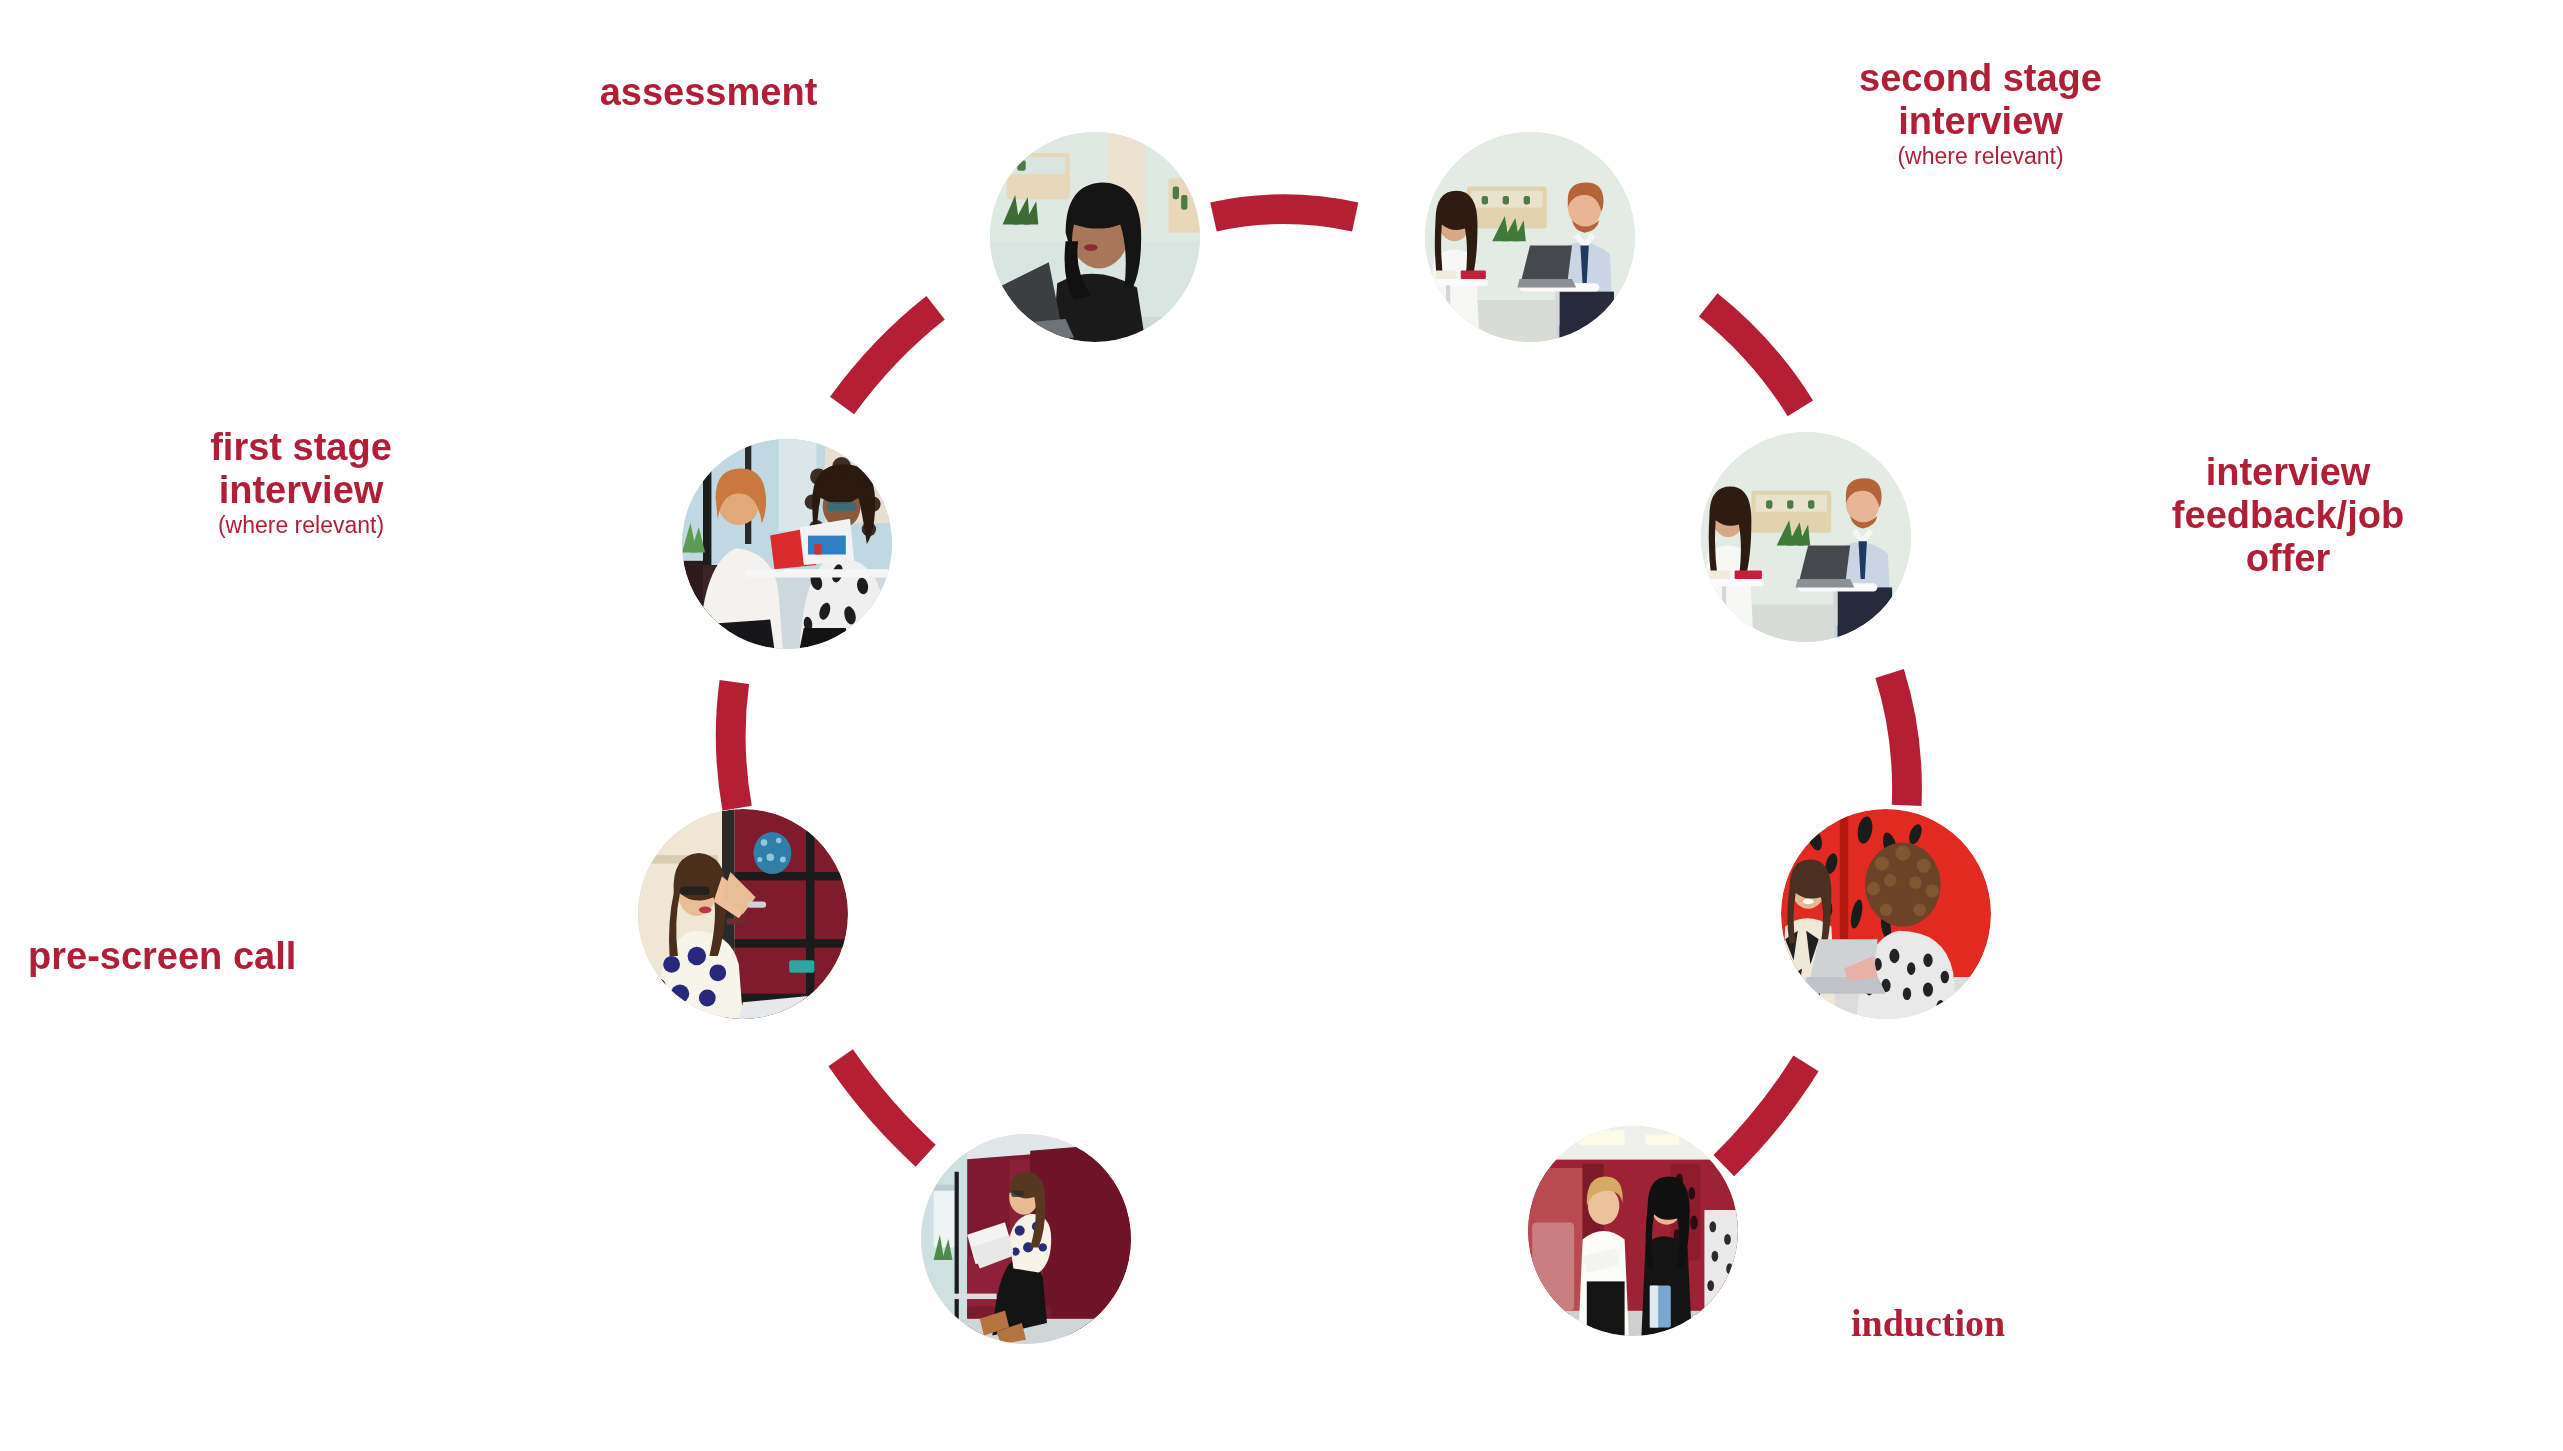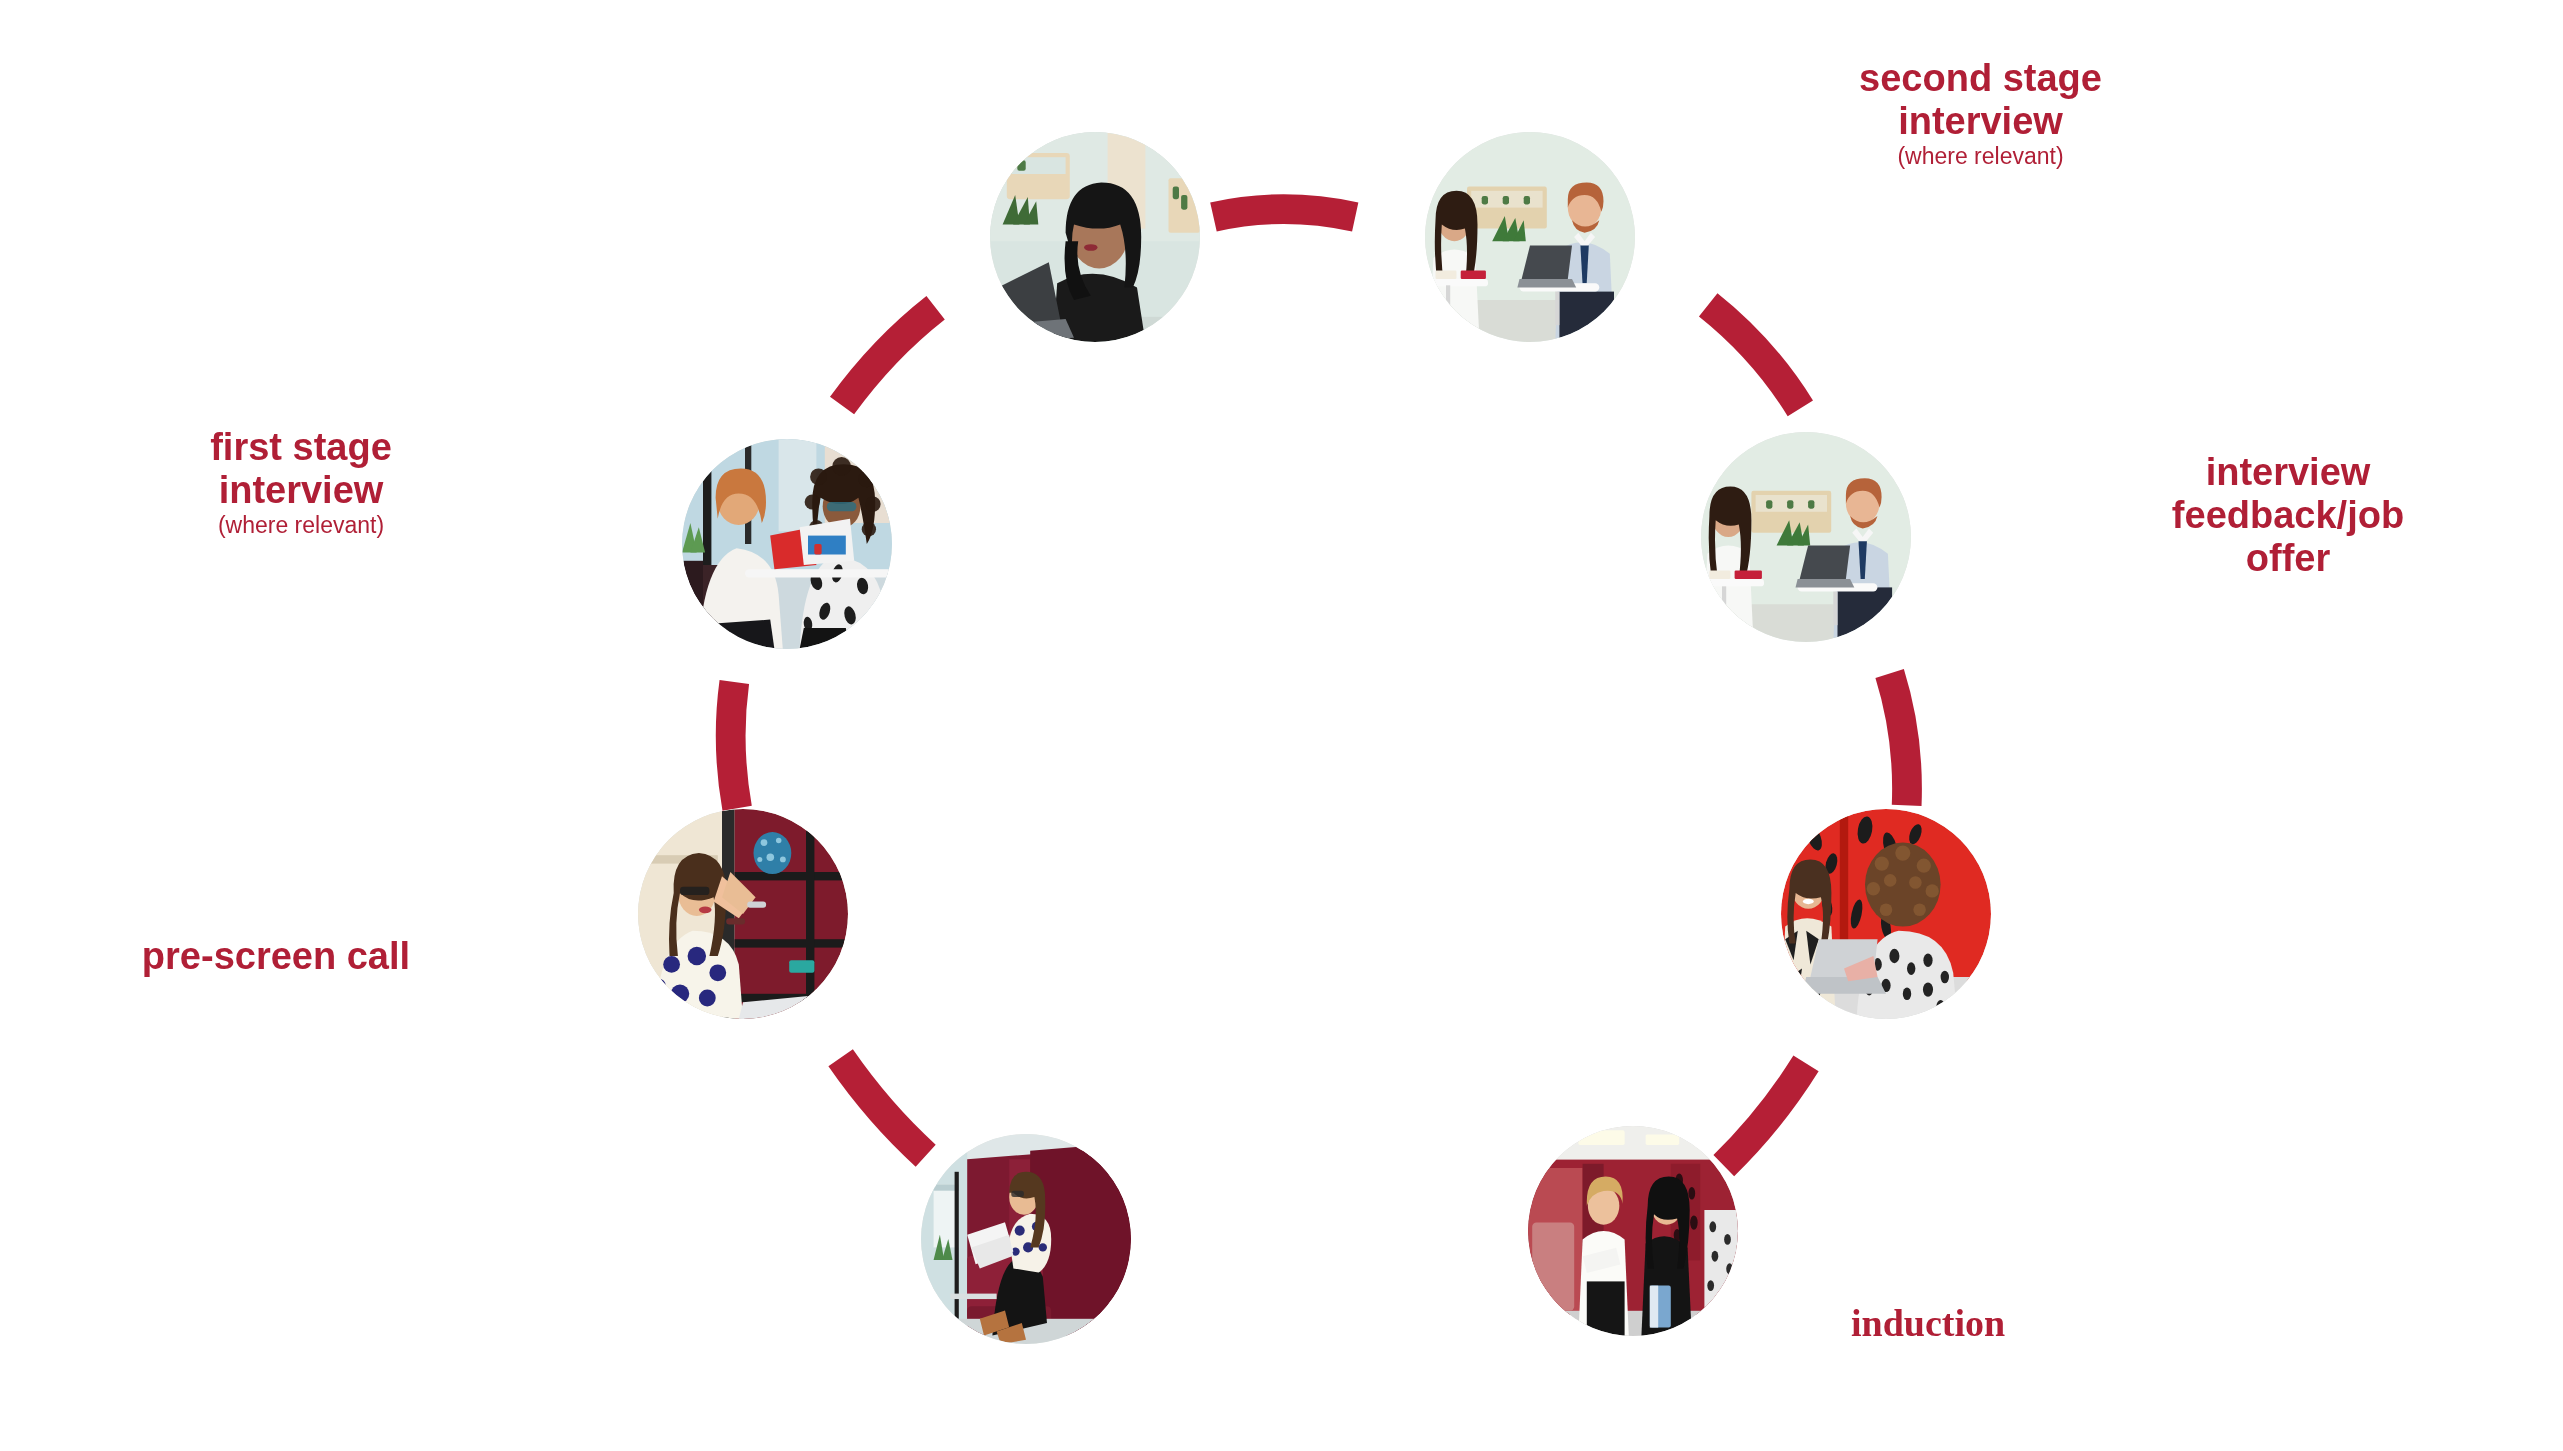--- a/index.html
+++ b/index.html
@@ -52,21 +52,21 @@
     font-size: 38px;
     line-height: 1.13;
     white-space: pre-line;
   }
   .label .sub {
     display: block;
     font-weight: normal;
     font-size: 23px;
     line-height: 1.15;
   }
-  .label.right  { text-align: center; }
+  .label.right  { text-align: left; }
   .label.left   { text-align: left; font-family: Liberation Serif, serif; }
   .label.center { text-align: center; }
 
   
   #arcs { position: absolute; left: 0; top: 0; width: 2563px; height: 1452px; pointer-events: none; }
 </style>
 </head>
 <body>
 
 <div id="stage">
@@ -111,20 +111,23 @@
         <rect x="0" y="88" width="100" height="12" fill="#cfd9d5"></rect>
         <path d="M30 100 L32 72 Q50 62 70 74 L74 100 Z" fill="#1a1a1a"></path>
         <ellipse cx="52" cy="48" rx="14" ry="17" fill="#a8775a"></ellipse>
         <path d="M36 48 Q36 25 53 24 Q72 24 72 50 Q72 66 68 74 L64 74 Q66 56 62 44 Q52 48 40 44 Q38 52 40 62 Z" fill="#151515"></path>
         <path d="M36 52 Q34 70 40 80 L48 78 Q40 66 42 52 Z" fill="#111"></path>
         <ellipse cx="48" cy="55" rx="3.2" ry="1.6" fill="#8e2b36"></ellipse>
         <path d="M0 76 L28 62 L34 92 L2 96 Z" fill="#3c3f42"></path>
         <path d="M2 92 L36 89 L40 98 L4 100 Z" fill="#6e7378"></path>
       </svg>
     </div>
+  </div>
+  <div class="label center" style="left:425px; top:28px; width:567px;">
+    <span>assessment</span>
   </div>
 
   <div class="node" style="left:1425px; top:132px;">
     <div class="photo">
       <svg viewBox="0 0 100 100">
         <rect width="100" height="100" fill="#e2ece4"></rect>
         <rect x="20" y="26" width="38" height="20" rx="1" fill="#e3d2ae"></rect>
         <rect x="22" y="28" width="34" height="8" fill="#e9e2cd"></rect>
         <g fill="#4e7a45">
           <rect x="27" y="30.5" width="3" height="4" rx="1"></rect>

